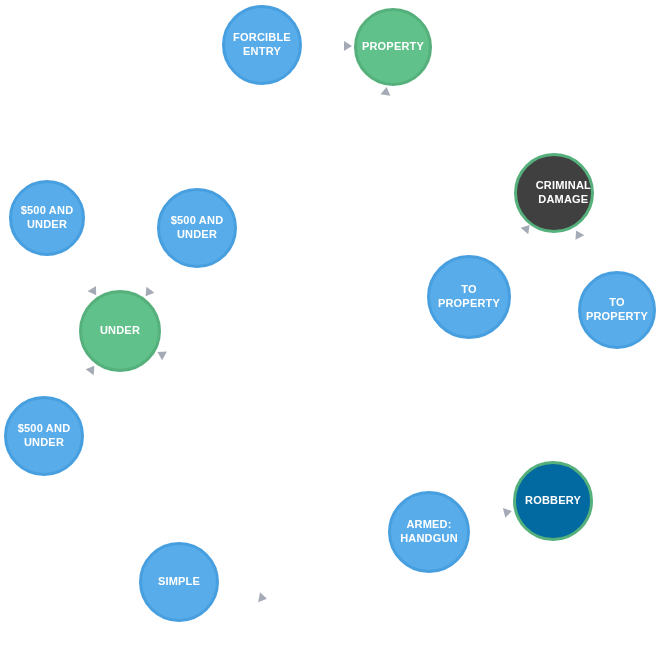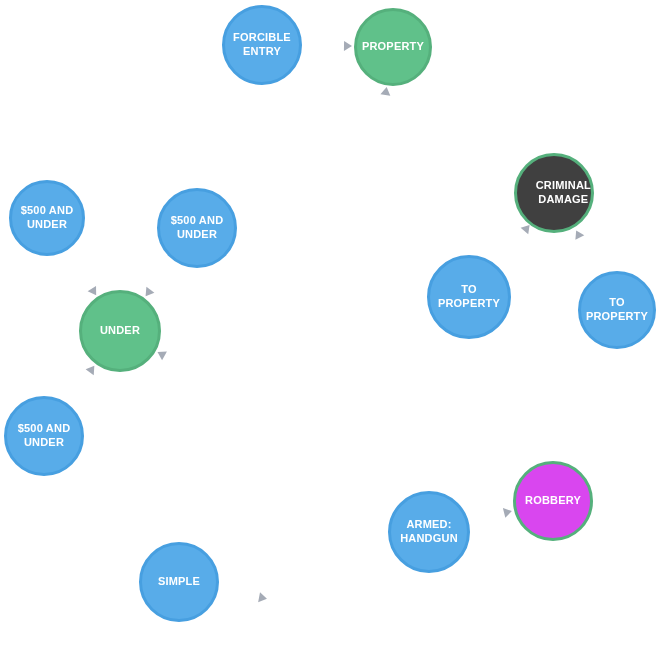--- a/index.html
+++ b/index.html
@@ -71,21 +71,21 @@
     <div class="node" style="left: 578px; top: 271px; width: 78px; height: 78px; background: rgb(88, 172, 233); border: 3px solid rgb(71, 159, 224);">
       <span class="node-label" style="color: rgb(255, 255, 255);">TO PROPERTY</span>
     </div>
     <div class="node" style="left: 79px; top: 290px; width: 82px; height: 82px; background: rgb(96, 193, 138); border: 3px solid rgb(85, 176, 124);">
       <span class="node-label" style="color: rgb(255, 255, 255);">UNDER</span>
     </div>
     <div class="node" style="left: 4px; top: 396px; width: 80px; height: 80px; background: rgb(88, 172, 233); border: 3px solid rgb(71, 159, 224);">
       <span class="node-label" style="color: rgb(255, 255, 255);">$500 AND
 UNDER</span>
     </div>
-    <div class="node" style="left: 513px; top: 461px; width: 80px; height: 80px; background: #d946ef; border: 3px solid rgb(85, 176, 124);">
+    <div class="node" style="left: 513px; top: 461px; width: 80px; height: 80px; background: #0369a1; border: 3px solid rgb(85, 176, 124);">
       <span class="node-label" style="color: rgb(255, 255, 255);">ROBBERY</span>
     </div>
     <div class="node" style="left: 139px; top: 542px; width: 80px; height: 80px; background: rgb(88, 172, 233); border: 3px solid rgb(71, 159, 224);">
       <span class="node-label" style="color: rgb(255, 255, 255);">SIMPLE</span>
     </div>
     <div class="node" style="left: 388px; top: 491px; width: 82px; height: 82px; background: rgb(88, 172, 233); border: 3px solid rgb(71, 159, 224);">
       <span class="node-label" style="color: rgb(255, 255, 255);">ARMED:
 HANDGUN</span>
     </div>
     <div class="edge-arrowhead" style="border-left: 8px solid rgb(165, 171, 182); left: 348.005px; top: 46.3131px; transform: translate(-50%, -50%) rotate(0.874677deg);"></div>

